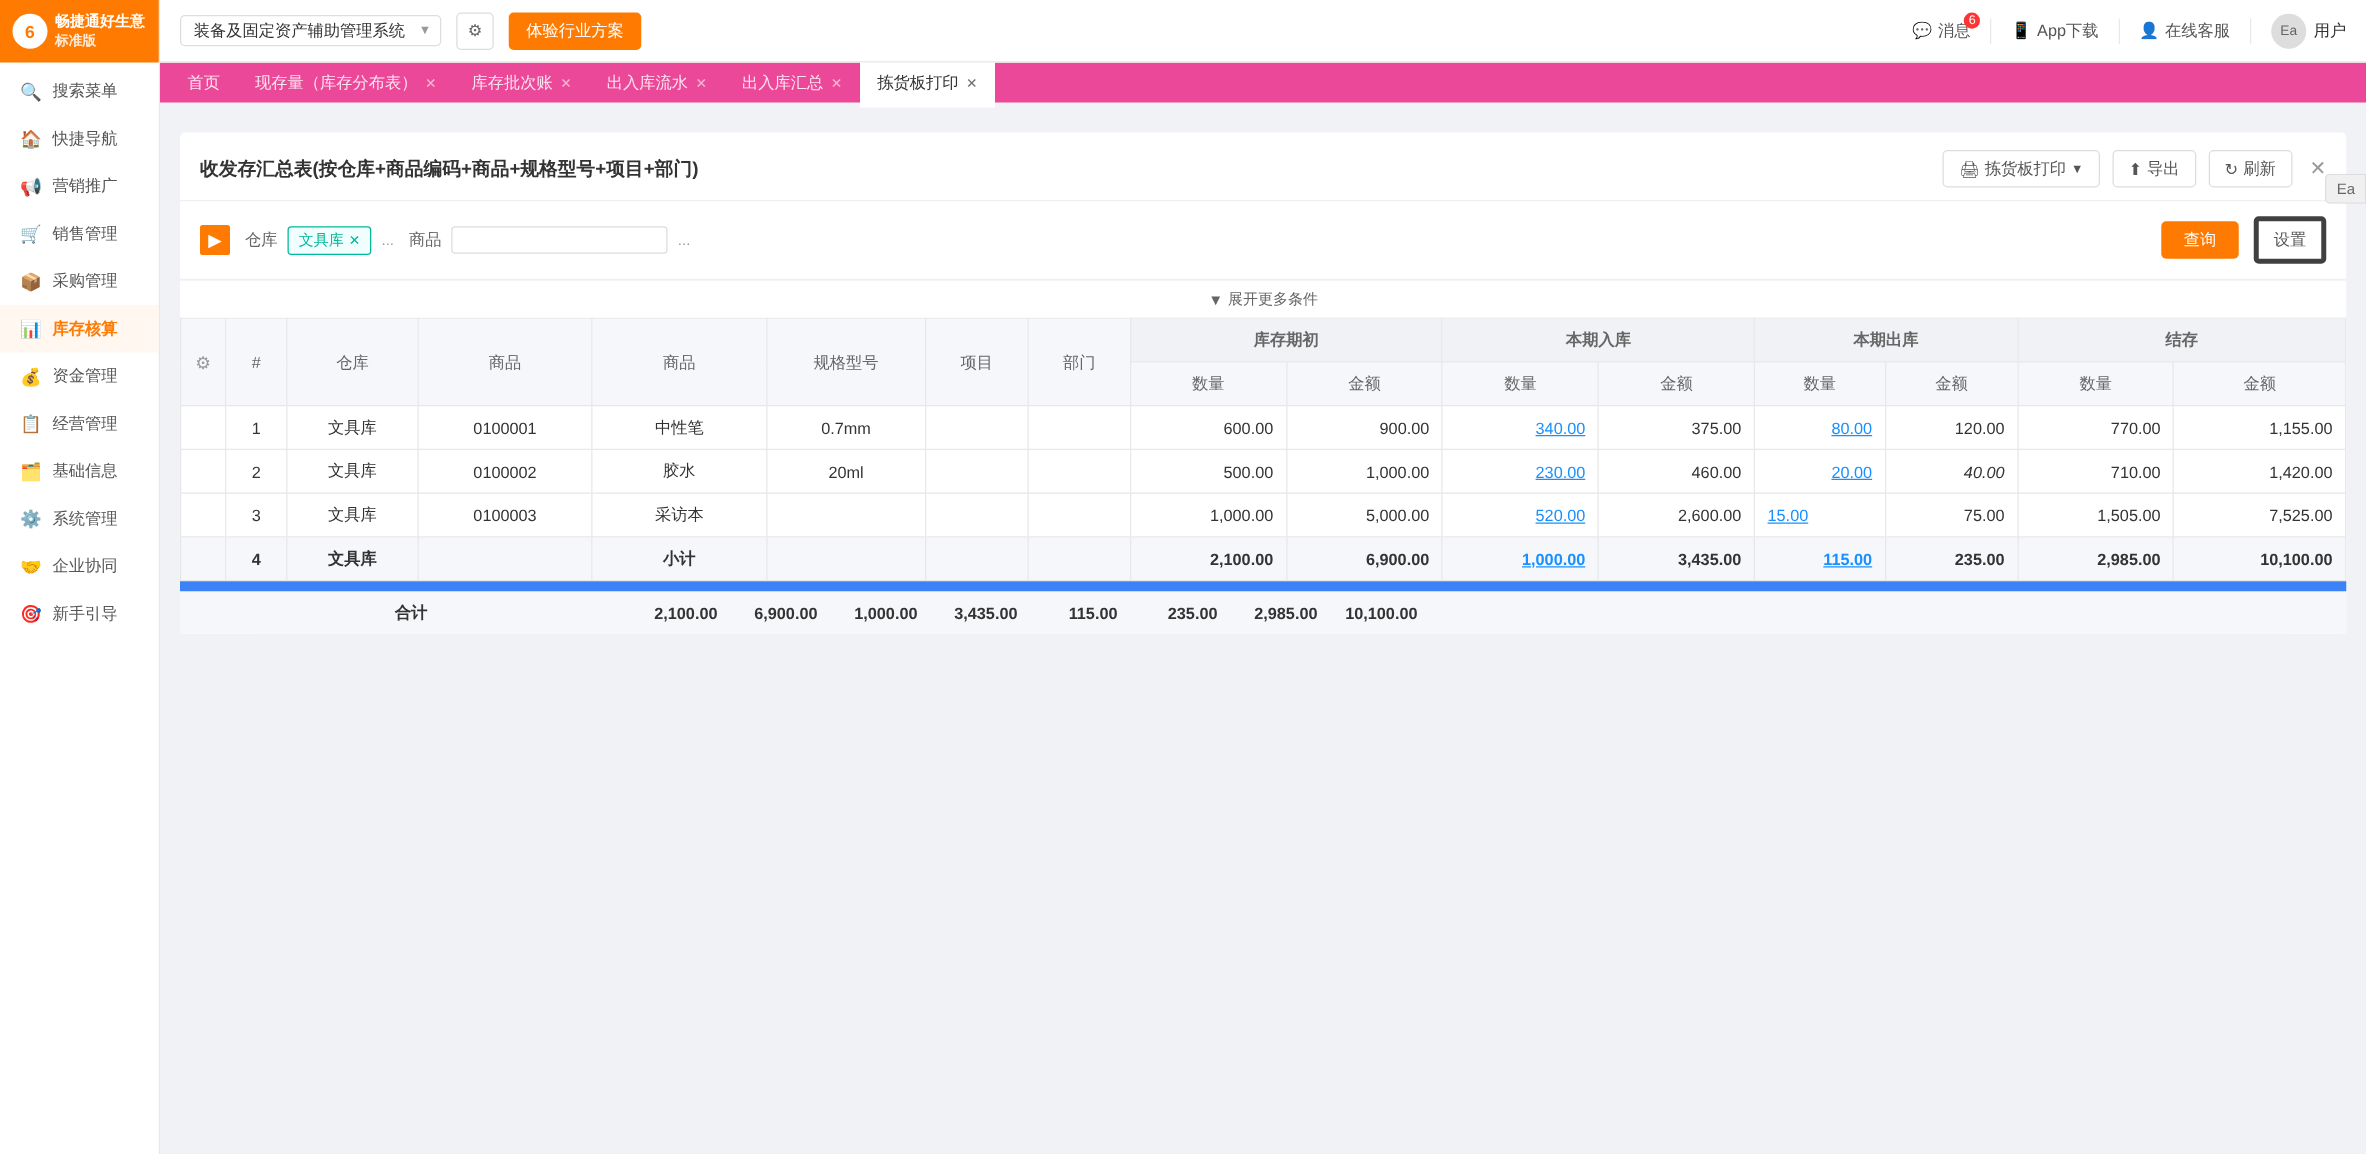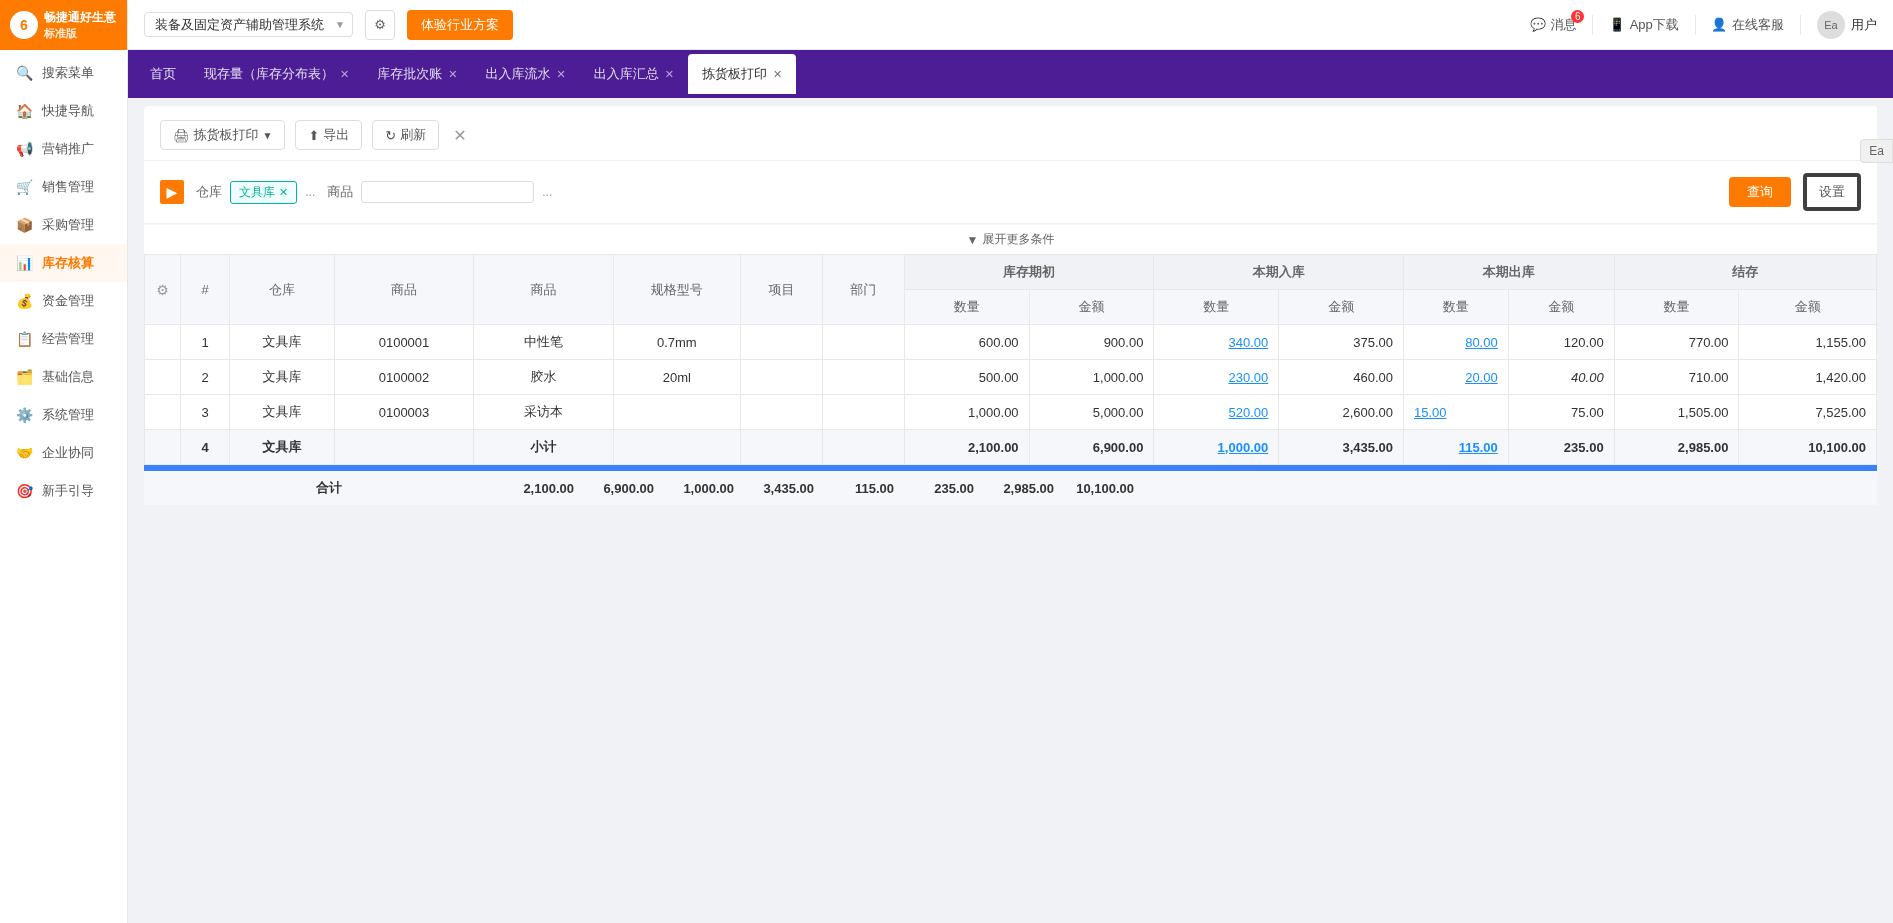--- a/index.html
+++ b/index.html
@@ -40,22 +40,22 @@
     .topbar-btn { background: #ff7a00; color: #fff; border: none; border-radius: 4px; padding: 6px 14px; font-size: 13px; cursor: pointer; }
     .topbar-actions { display: flex; align-items: center; gap: 16px; }
     .topbar-action { display: flex; align-items: center; gap: 4px; color: #555; cursor: pointer; font-size: 13px; position: relative; }
     .topbar-action-badge { position: absolute; top: -6px; right: -8px; background: #ff3333; color: #fff; border-radius: 8px; padding: 1px 4px; font-size: 10px; }
     .topbar-divider { width: 1px; height: 20px; background: #e8e8e8; }
     .topbar-user { display: flex; align-items: center; gap: 6px; cursor: pointer; }
     .topbar-avatar { width: 28px; height: 28px; border-radius: 50%; background: #ddd; display: flex; align-items: center; justify-content: center; font-size: 11px; color: #666; }
 
     
     .tabs-bar {
-      position: fixed; left: 128px; top: 50px; right: 0; height: 48px;
-      background: #4c1d95; display: flex; align-items: center; z-index: 98; padding: 0 8px;
+      position: fixed; left: 128px; top: 50px; right: 0; height: 32px;
+      background: #ec4899; display: flex; align-items: center; z-index: 98; padding: 0 8px;
     }
     .tab-item {
       display: flex; align-items: center; gap: 4px; padding: 0 14px; height: 40px;
       color: rgba(255,255,255,0.85); cursor: pointer; font-size: 13px; white-space: nowrap;
     }
     .tab-item.active { background: #fff; color: #333; border-radius: 4px 4px 0 0; }
     .tab-close { font-size: 11px; color: inherit; opacity: 0.7; margin-left: 2px; }
 
     
     .main-content {
@@ -102,21 +102,21 @@
     }
     thead th.group-header { background: #f0f2f5; font-weight: 600; }
     tbody td { padding: 8px 10px; border: 1px solid #e8e8e8; text-align: center; white-space: nowrap; color: #333; }
     tbody tr.subtotal { font-weight: bold; background: #f5f7fa; }
     .td-link { color: #1890ff; text-decoration: underline; cursor: pointer; }
     .settings-icon-cell { width: 36px; background: #f5f7fa; }
     .settings-icon { color: #999; cursor: pointer; font-size: 14px; }
 
     
     .table-footer {
-      background: #f5f7fa; border-top: 6px solid #3b82f6; display: flex; align-items: center; padding: 8px 10px; font-size: 13px; color: #333; font-weight: 500;
+      background: #f5f7fa; border-top: 8px solid #3b82f6; display: flex; align-items: center; padding: 8px 10px; font-size: 13px; color: #333; font-weight: 500;
     }
 
     
     ::-webkit-scrollbar { width: 6px; height: 6px; }
     ::-webkit-scrollbar-thumb { background: #ccc; border-radius: 3px; }
 
     .ea-badge {
       position: fixed; right: 0; top: 139px; background: #f0f0f0; border: 1px solid #ddd; padding: 4px 8px; font-size: 12px; color: #666; border-radius: 4px 0 0 4px; cursor: pointer;
     }
   </style>
@@ -244,20 +244,21 @@
     <div class="tab-item active">
       <span>拣货板打印</span>
       <span class="tab-close">✕</span>
     </div>
   </div>
 
 <div class="main-content">
   <div class="page-container">
 
     <div class="page-header">
+      <div class="page-title">收发存汇总表(按仓库+商品编码+商品+规格型号+项目+部门)</div>
       <div class="page-header-actions">
         <button class="header-btn">
           <span>🖨</span>
           <span>拣货板打印</span>
           <span style="font-size:10px;">▼</span>
         </button>
         <button class="header-btn">
           <span>⬆</span>
           <span>导出</span>
         </button>

